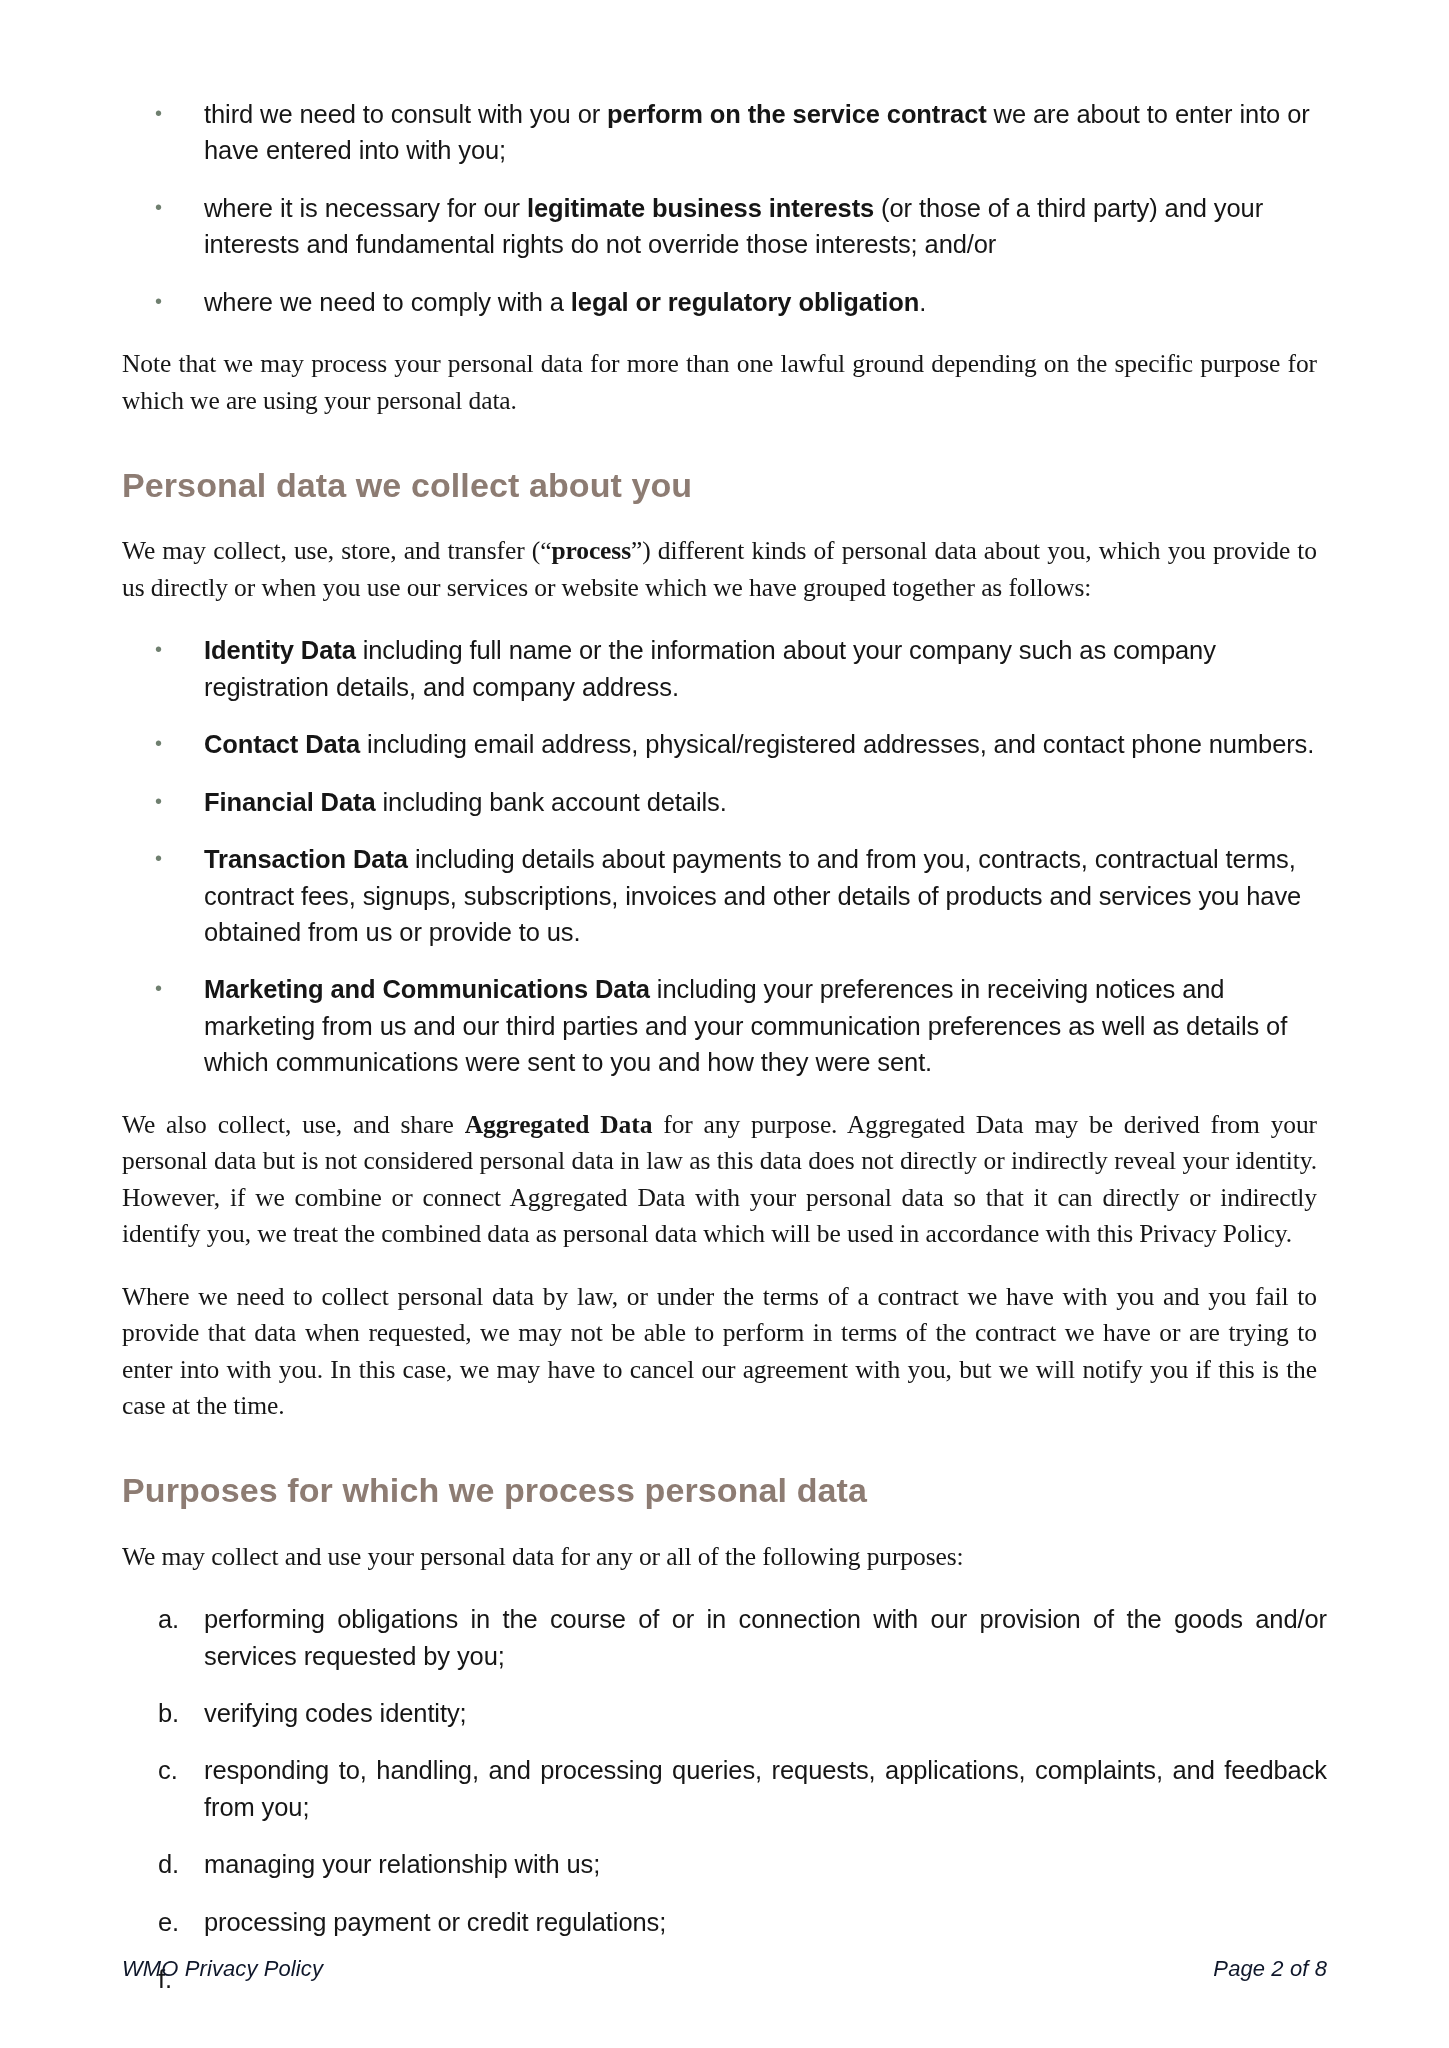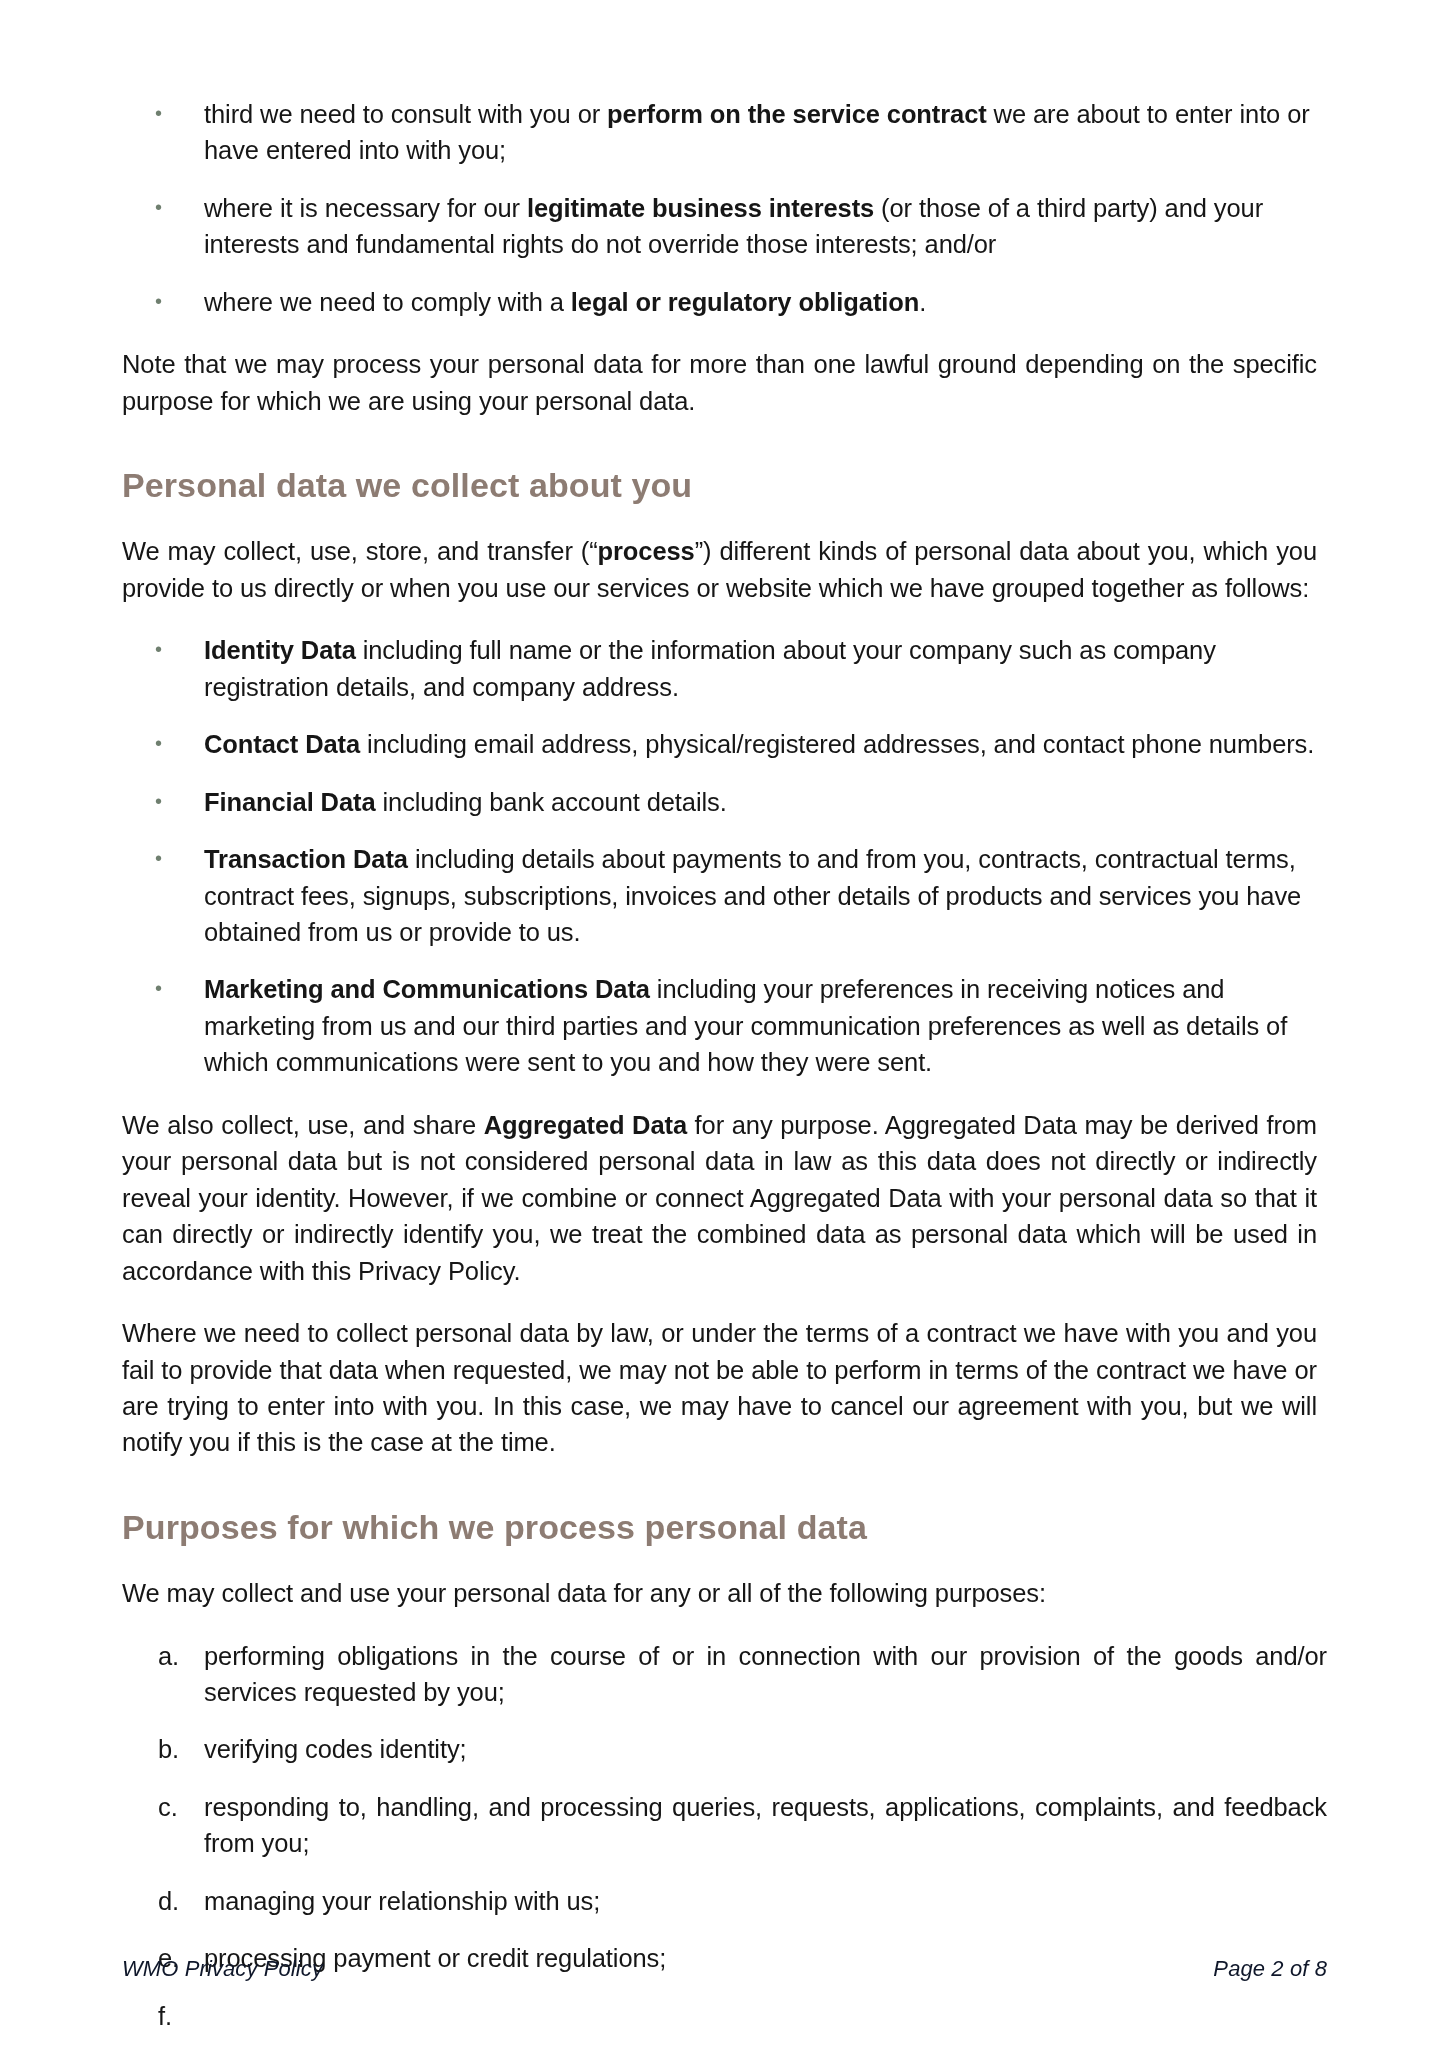--- a/index.html
+++ b/index.html
@@ -25,20 +25,21 @@
   }
 
   
   p.body-text {
     font-size: 25.5px;
     line-height: 1.43;
     margin: 0 10px 26px 0;
     text-align: justify;
     color: #161616;
     letter-spacing: -0.1px;
+    font-family: Liberation Serif, serif;
   }
   b, strong { font-weight: bold; }
 
   
   h2.section-heading {
     font-size: 34px;
     font-weight: bold;
     color: #8d7c73;
     margin: 44px 0 26px 0;
     line-height: 1.3;

